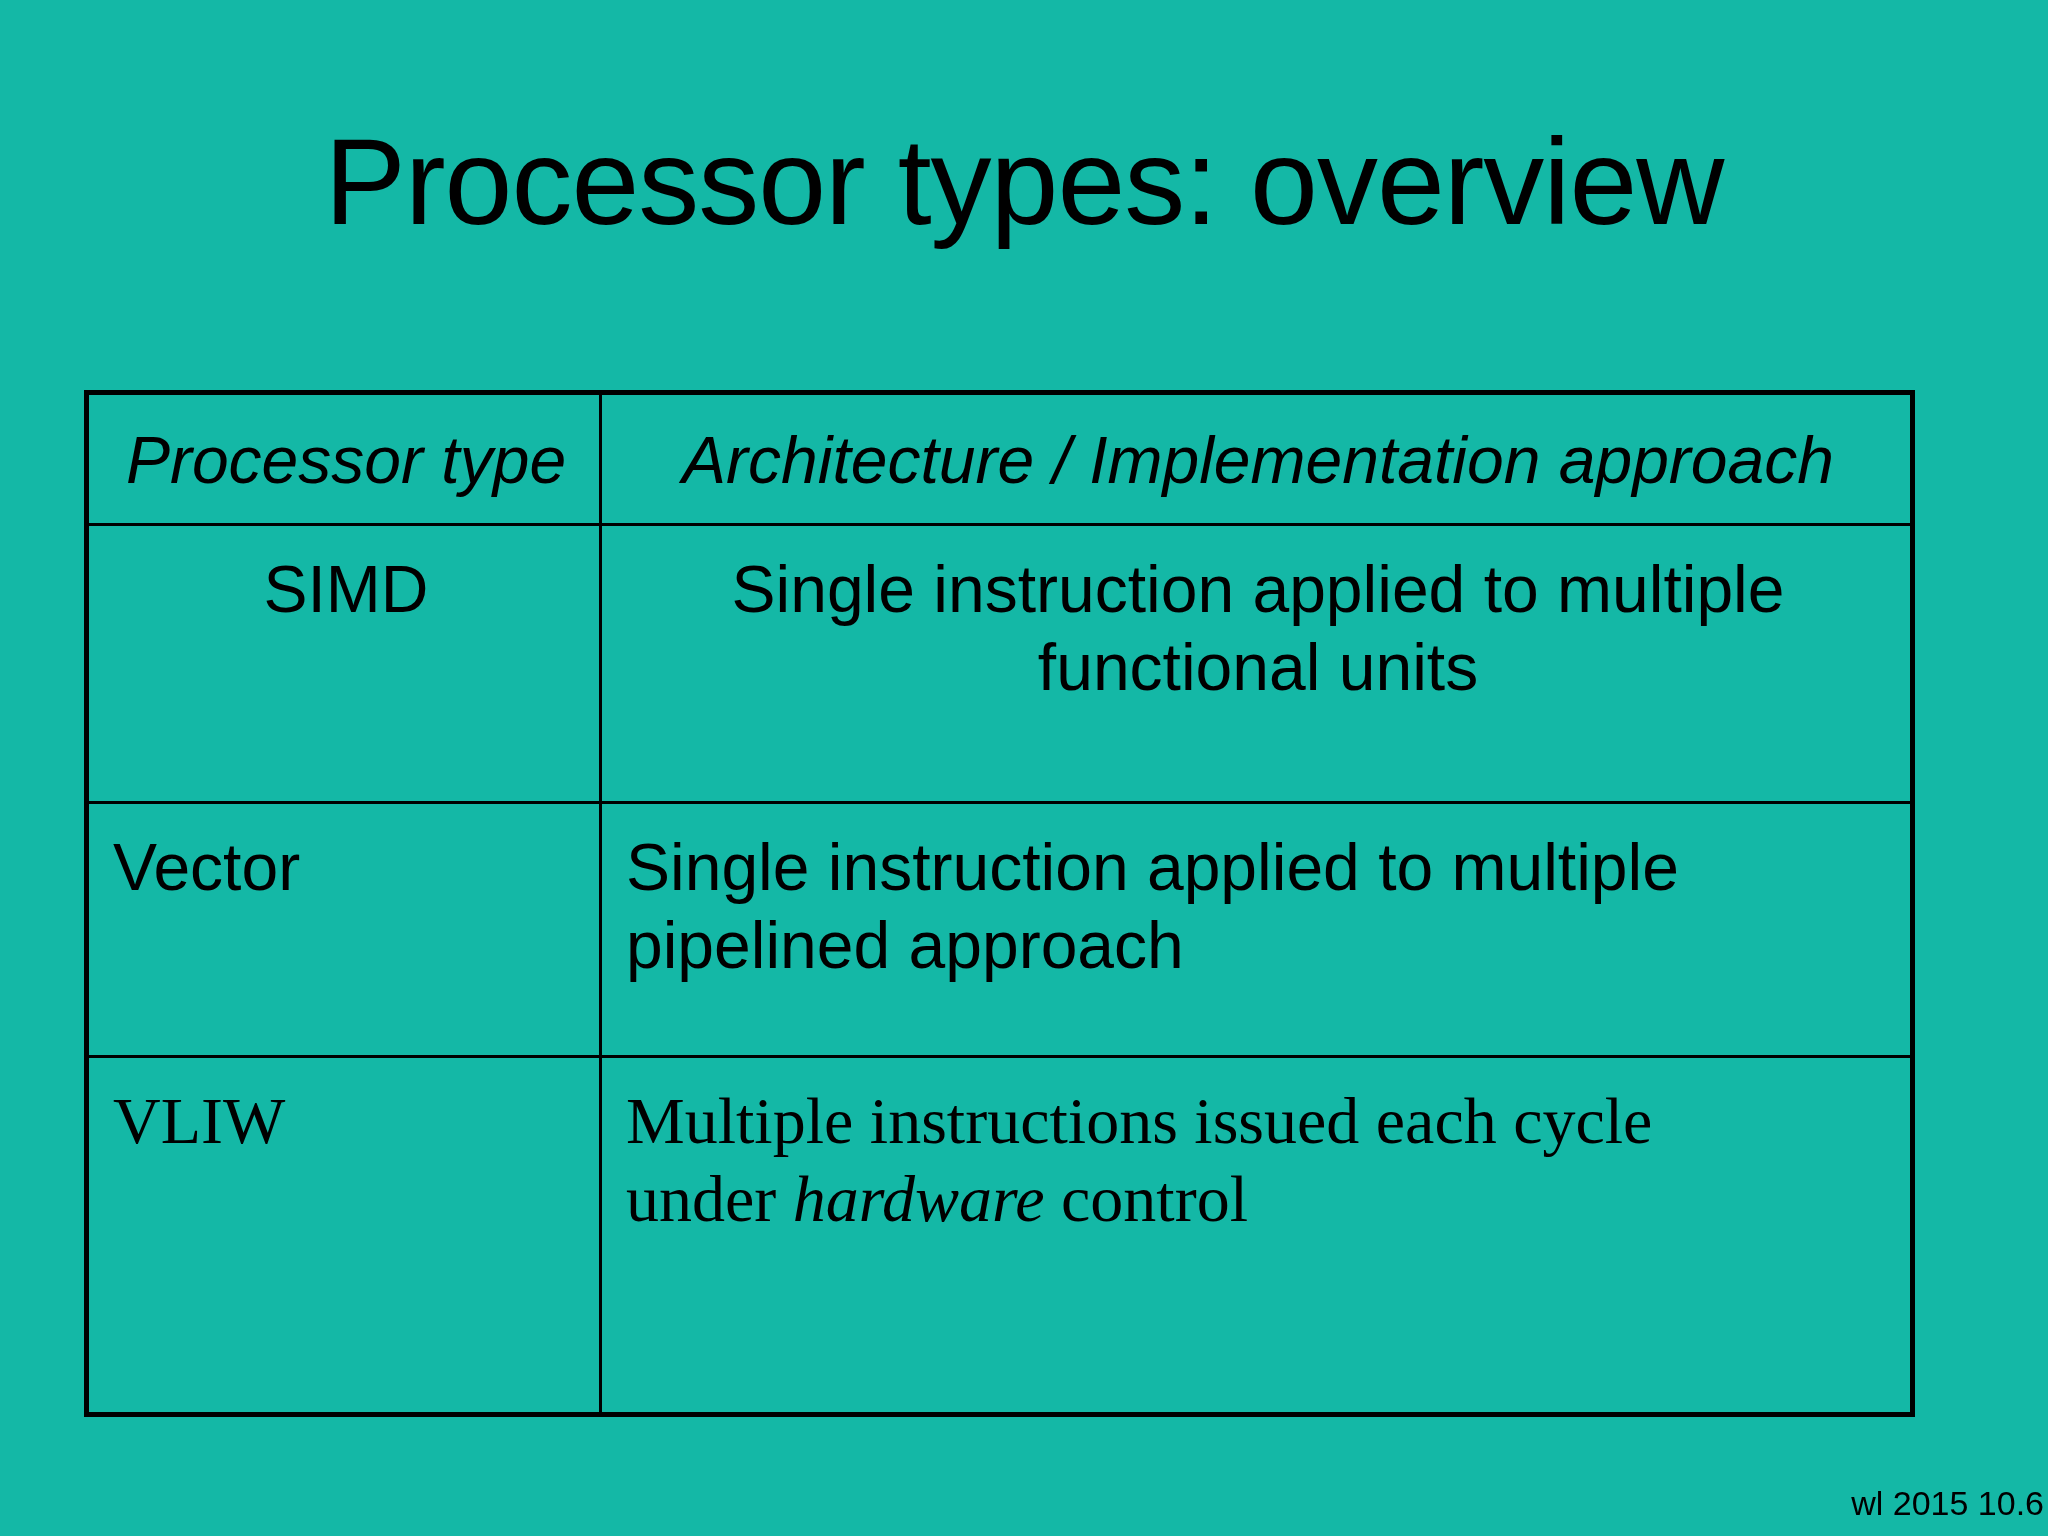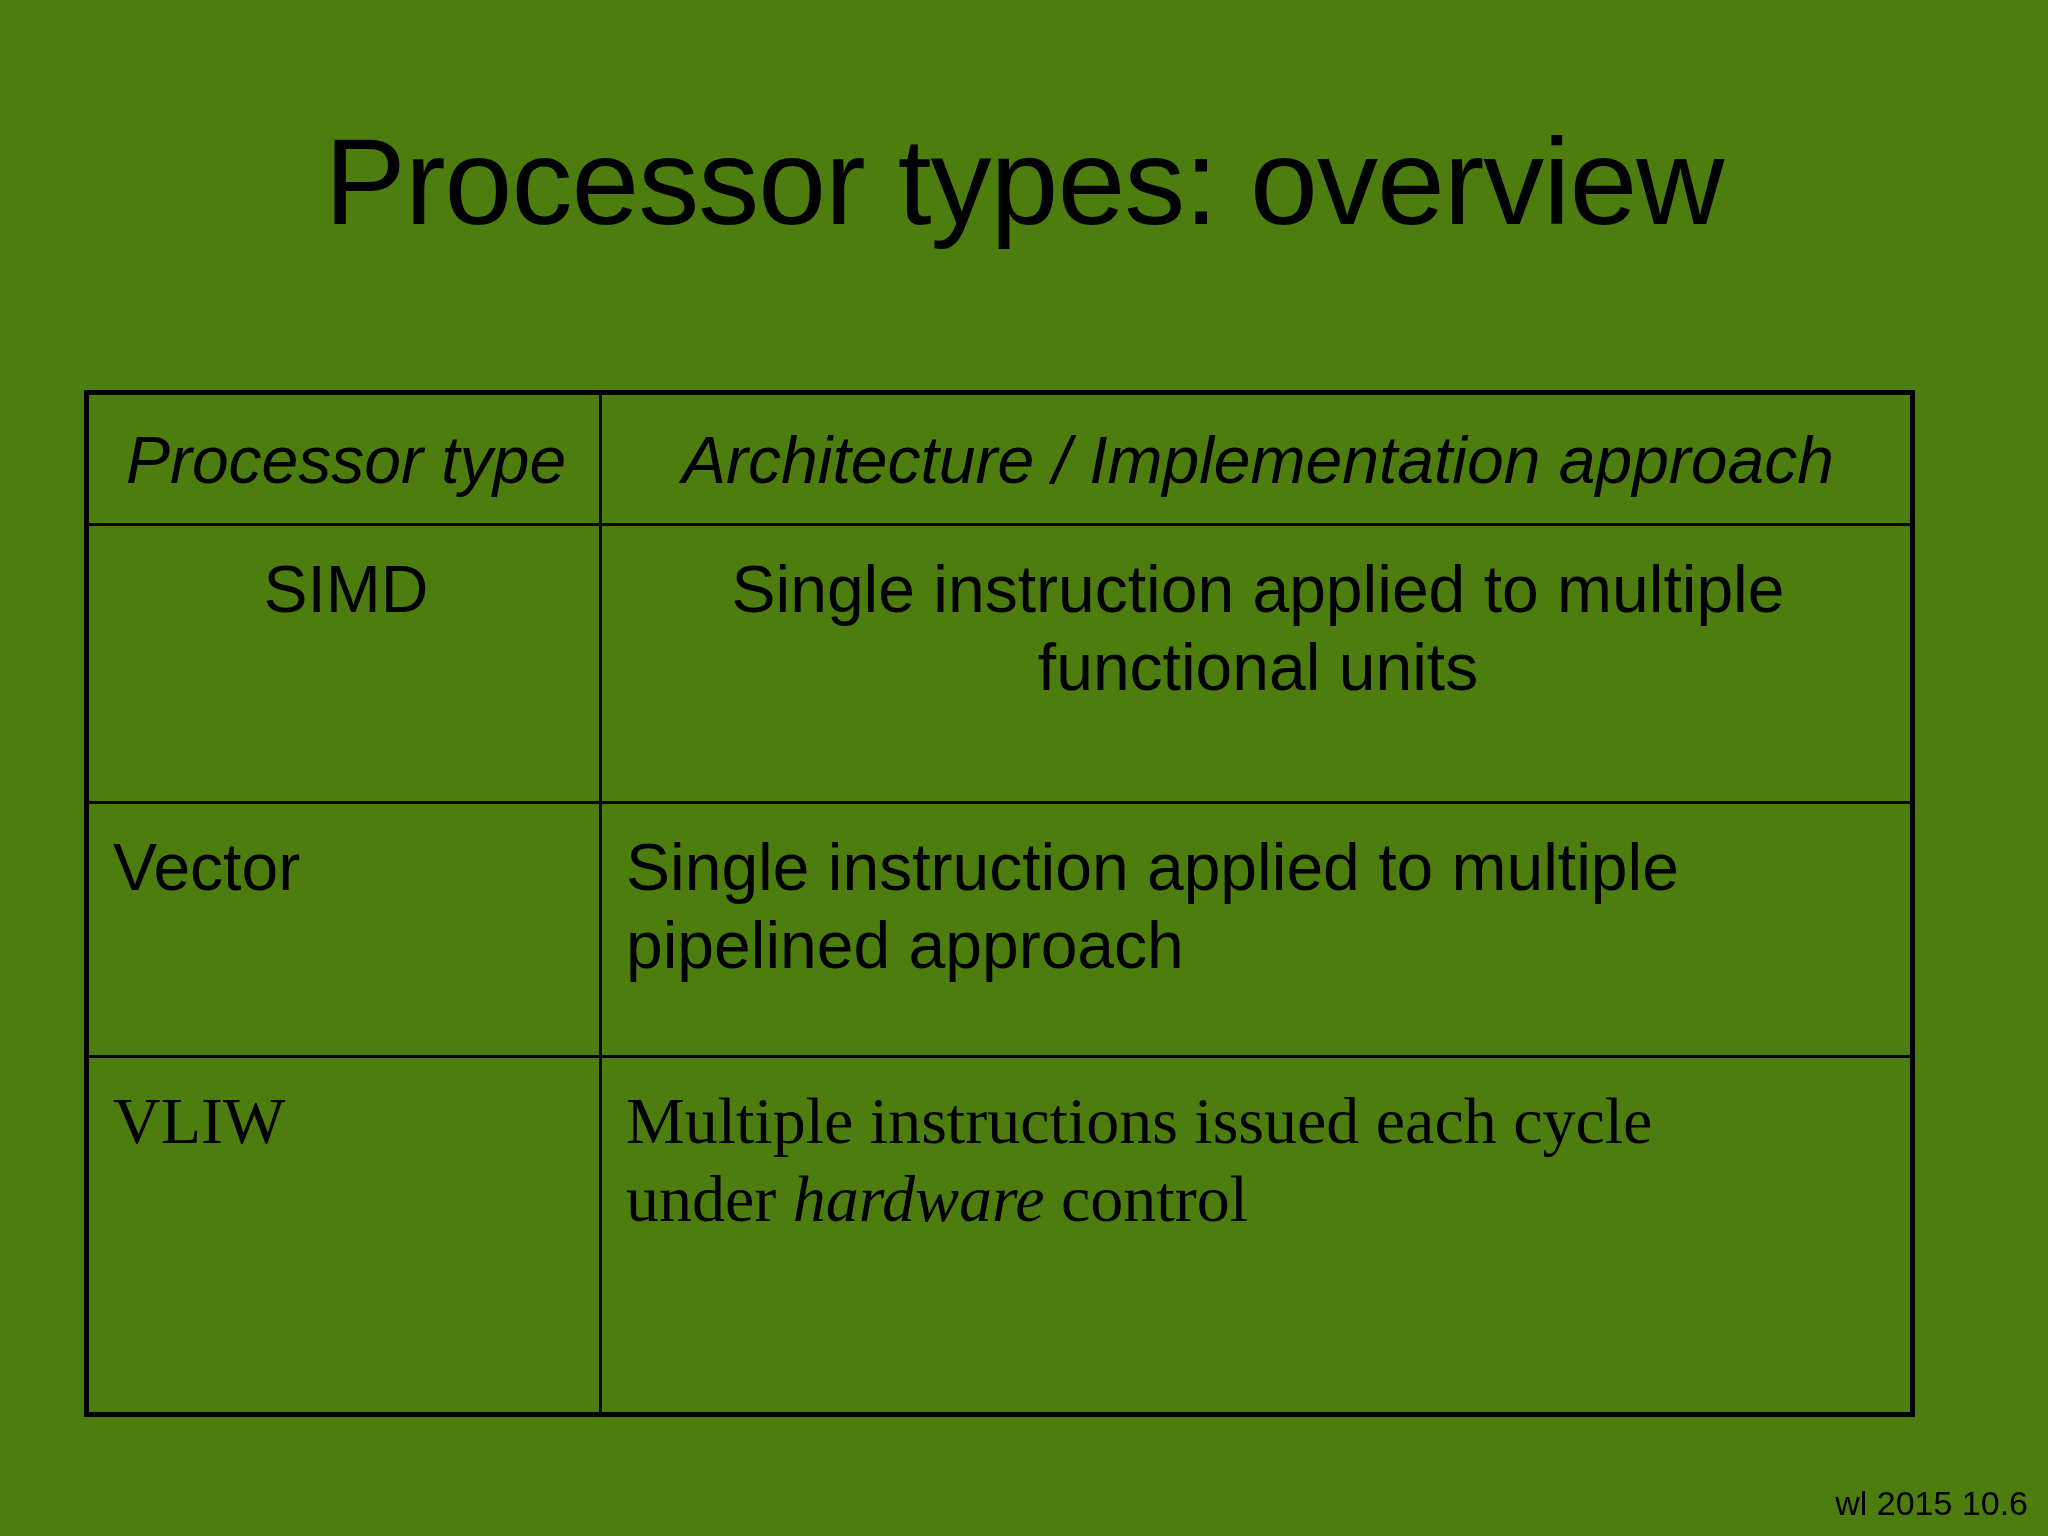--- a/index.html
+++ b/index.html
@@ -4,21 +4,21 @@
 <style>
   html, body {
     margin: 0;
     padding: 0;
     background: #ffffff;
   }
   .slide {
     position: relative;
     width: 2048px;
     height: 1536px;
-    background: #4d7c0f;
+    background: #14b8a6;
     font-family: "Liberation Sans", "DejaVu Sans", sans-serif;
     color: #000000;
     overflow: hidden;
   }
   .slide-title {
     position: absolute;
     top: 106px;
     left: 0;
     width: 2048px;
     text-align: center;
@@ -57,21 +57,21 @@
   }
   tr.hdr-row     { height: 132px; }
   tr.row-0       { height: 208px; text-align: center; }
   tr.row-1       { height: 190px; }
   tr.row-2       { height: 268px; font-family: Liberation Serif, serif; }
   tr.row-3       { height: auto; }
   td.desc-cell   { padding-left: 28px; }
   .it            { font-style: italic; }
   .slide-footer {
     position: absolute;
-    right: 20px;
+    right: 4px;
     bottom: 12px;
     font-size: 34px;
     line-height: 1.2;
     color: #000000;
   }
 </style>
 </head>
 <body>
 
 <div class="slide">

